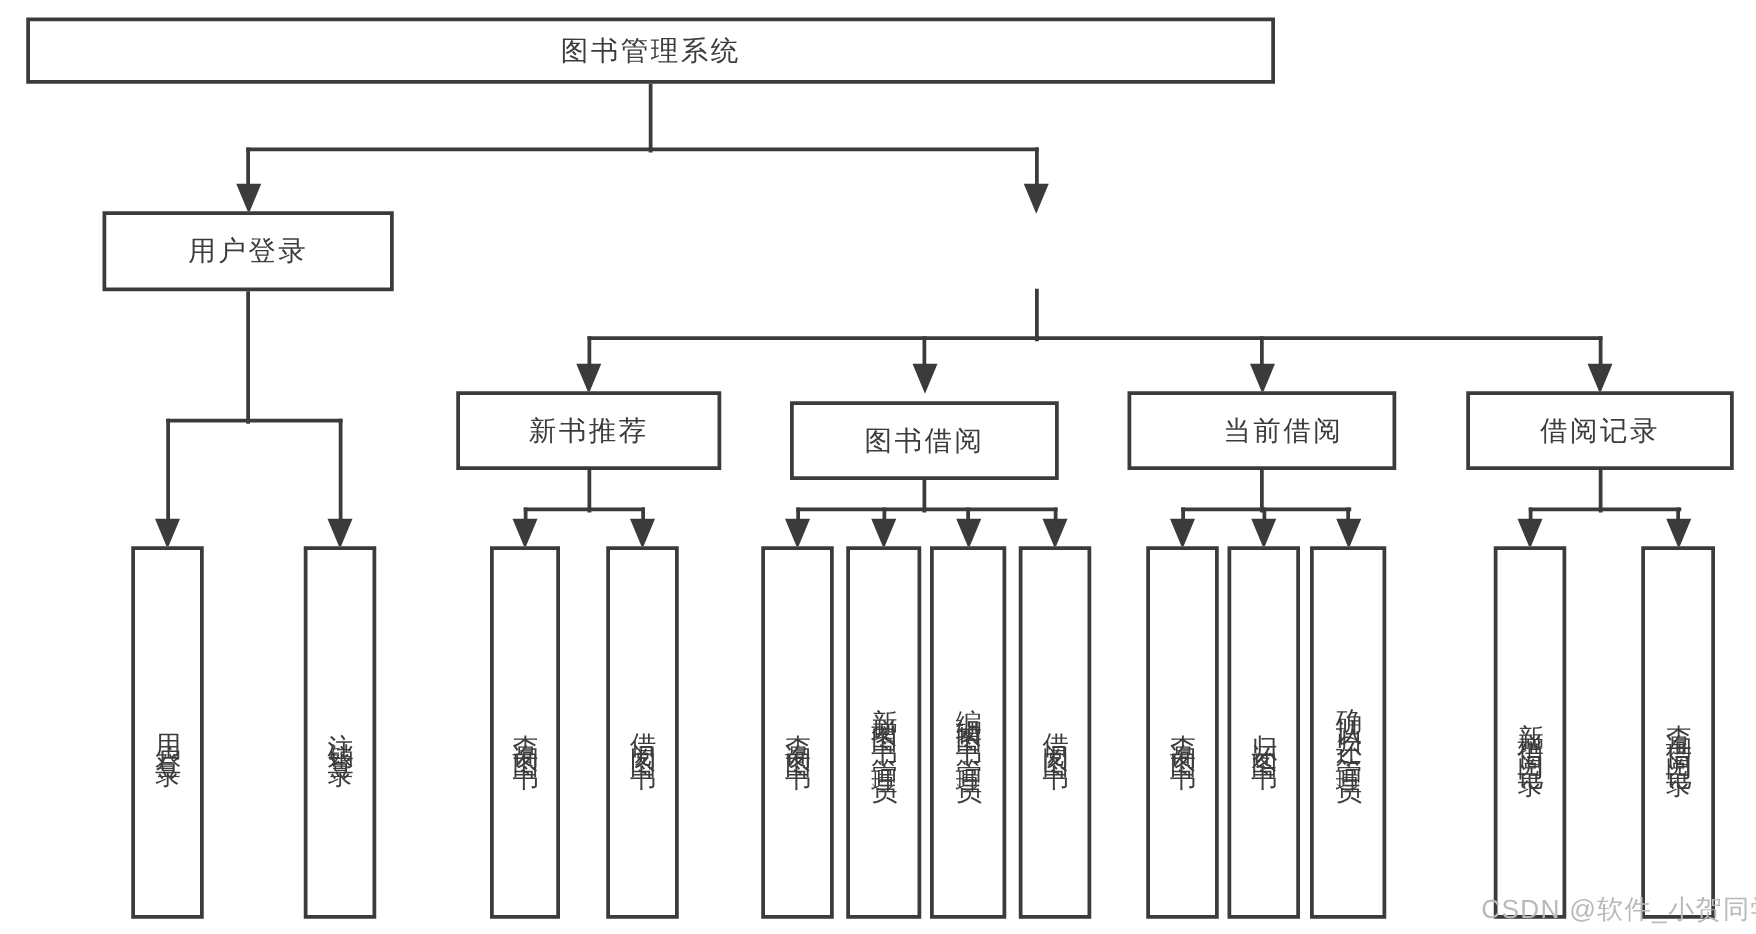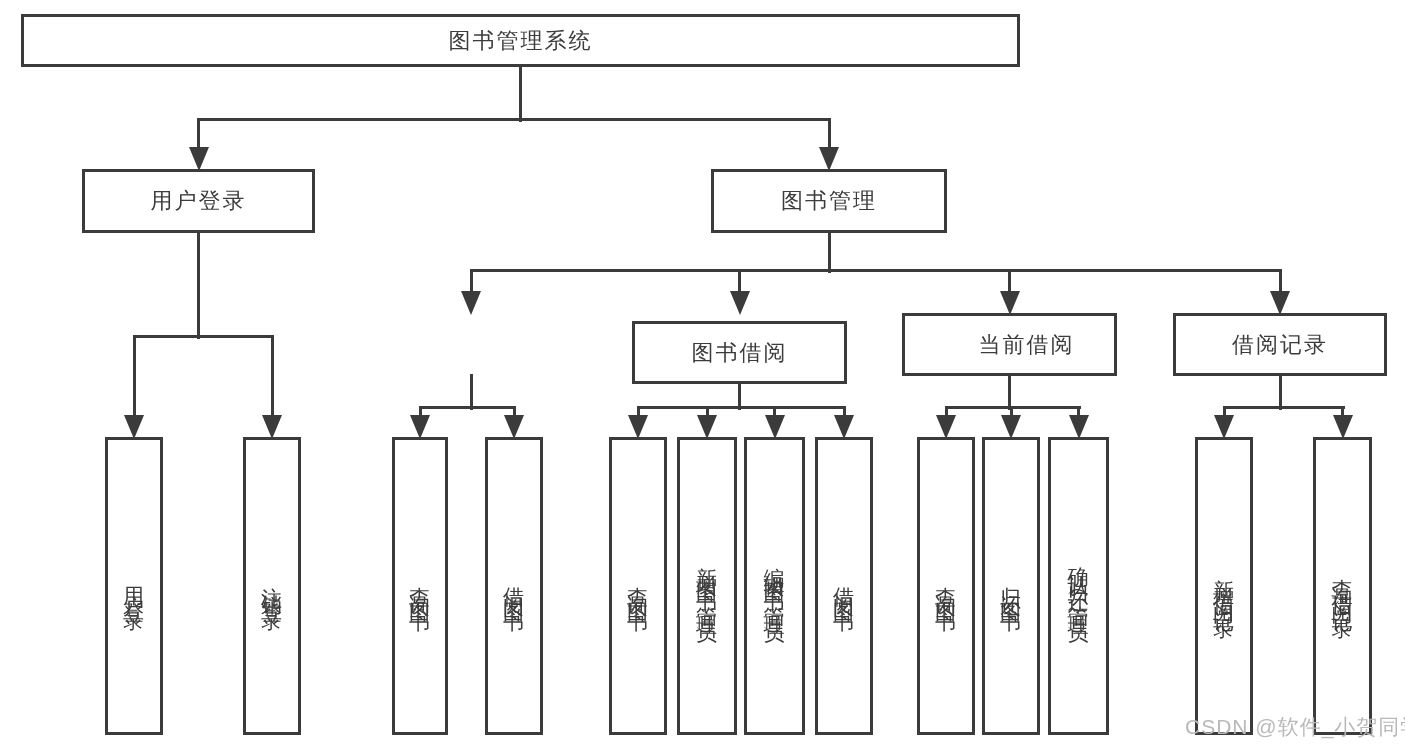--- a/index.html
+++ b/index.html
@@ -119,22 +119,22 @@
     <div class="edge-line" style="left: 1223px; top: 406px; width: 3px; height: 16px;"></div>
     <div class="arrowhead" style="left: 1214px; top: 415px;"></div>
     <div class="edge-line" style="left: 1341px; top: 406px; width: 3px; height: 16px;"></div>
     <div class="arrowhead" style="left: 1333px; top: 415px;"></div>
     <div class="node horiz" style="left: 21px; top: 14px; width: 999px; height: 53px;">
       <span class="label">图书管理系统</span>
     </div>
     <div class="node horiz" style="left: 82px; top: 169px; width: 233px; height: 64px;">
       <span class="label">用户登录</span>
     </div>
-    <div class="node horiz" style="left: 711px; top: 169px; width: 236px; height: 64px;">
-      <span class="label">图书管理</span>
+    <div class="node horiz" style="left: 365px; top: 313px; width: 212px; height: 63px;">
+      <span class="label">新书推荐</span>
     </div>
     <div class="node horiz" style="left: 632px; top: 321px; width: 215px; height: 63px;">
       <span class="label">图书借阅</span>
     </div>
     <div class="node horiz" style="left: 902px; top: 313px; width: 215px; height: 63px; padding-left: 34px;">
       <span class="label">当前借阅</span>
     </div>
     <div class="node horiz" style="left: 1173px; top: 313px; width: 214px; height: 63px;">
       <span class="label">借阅记录</span>
     </div>

